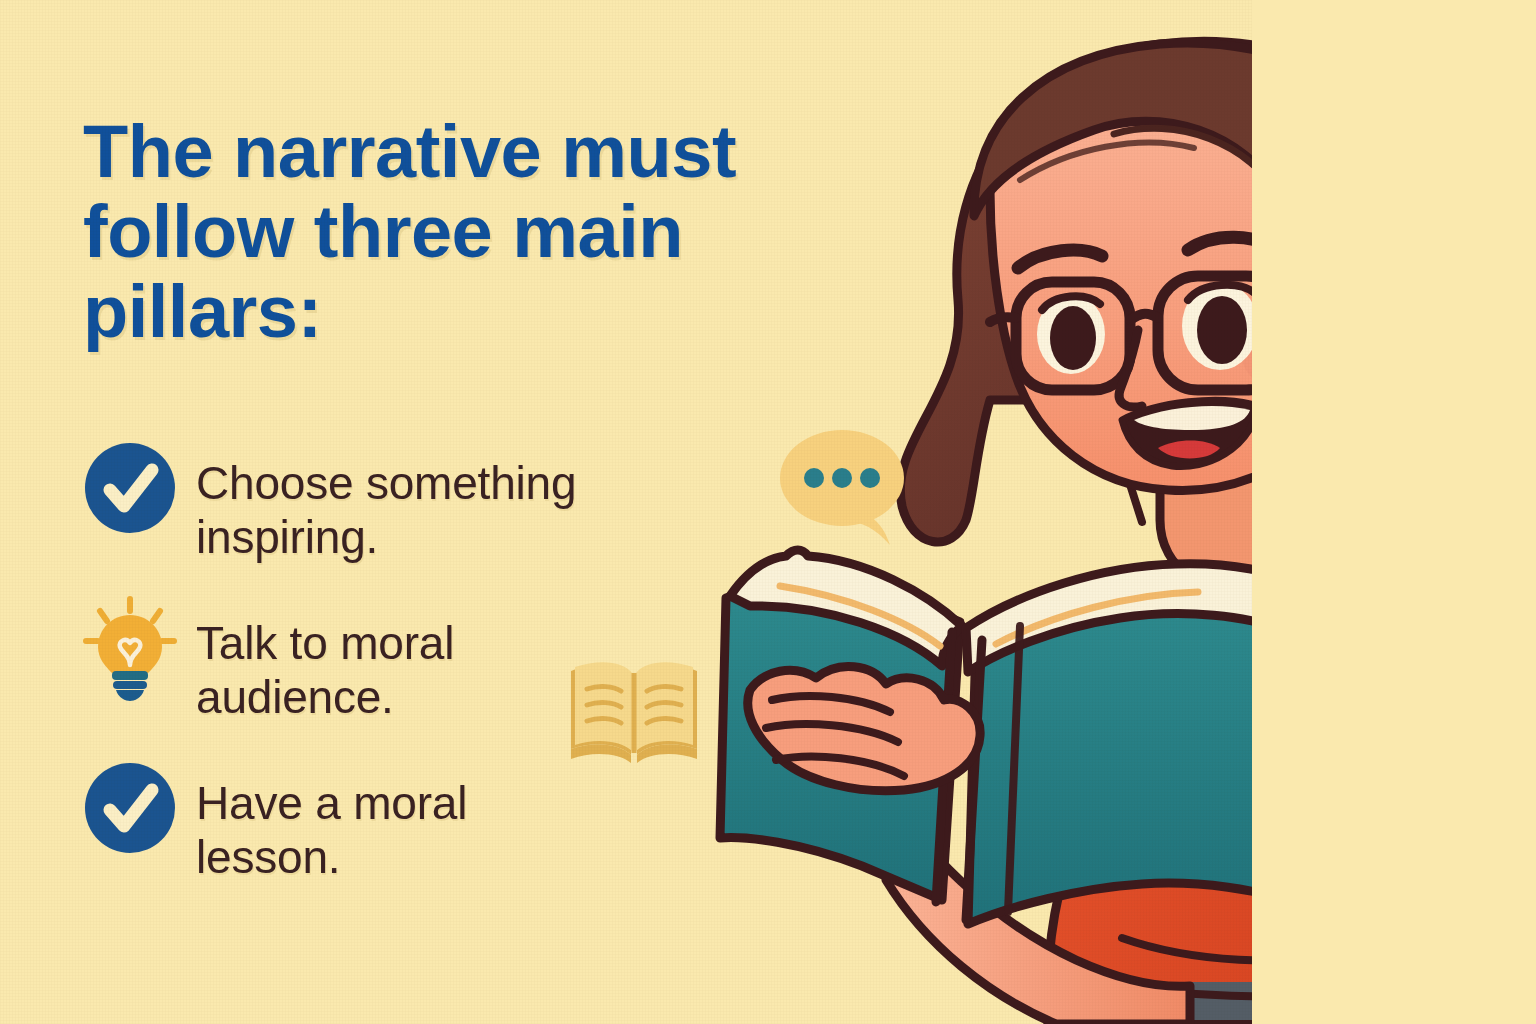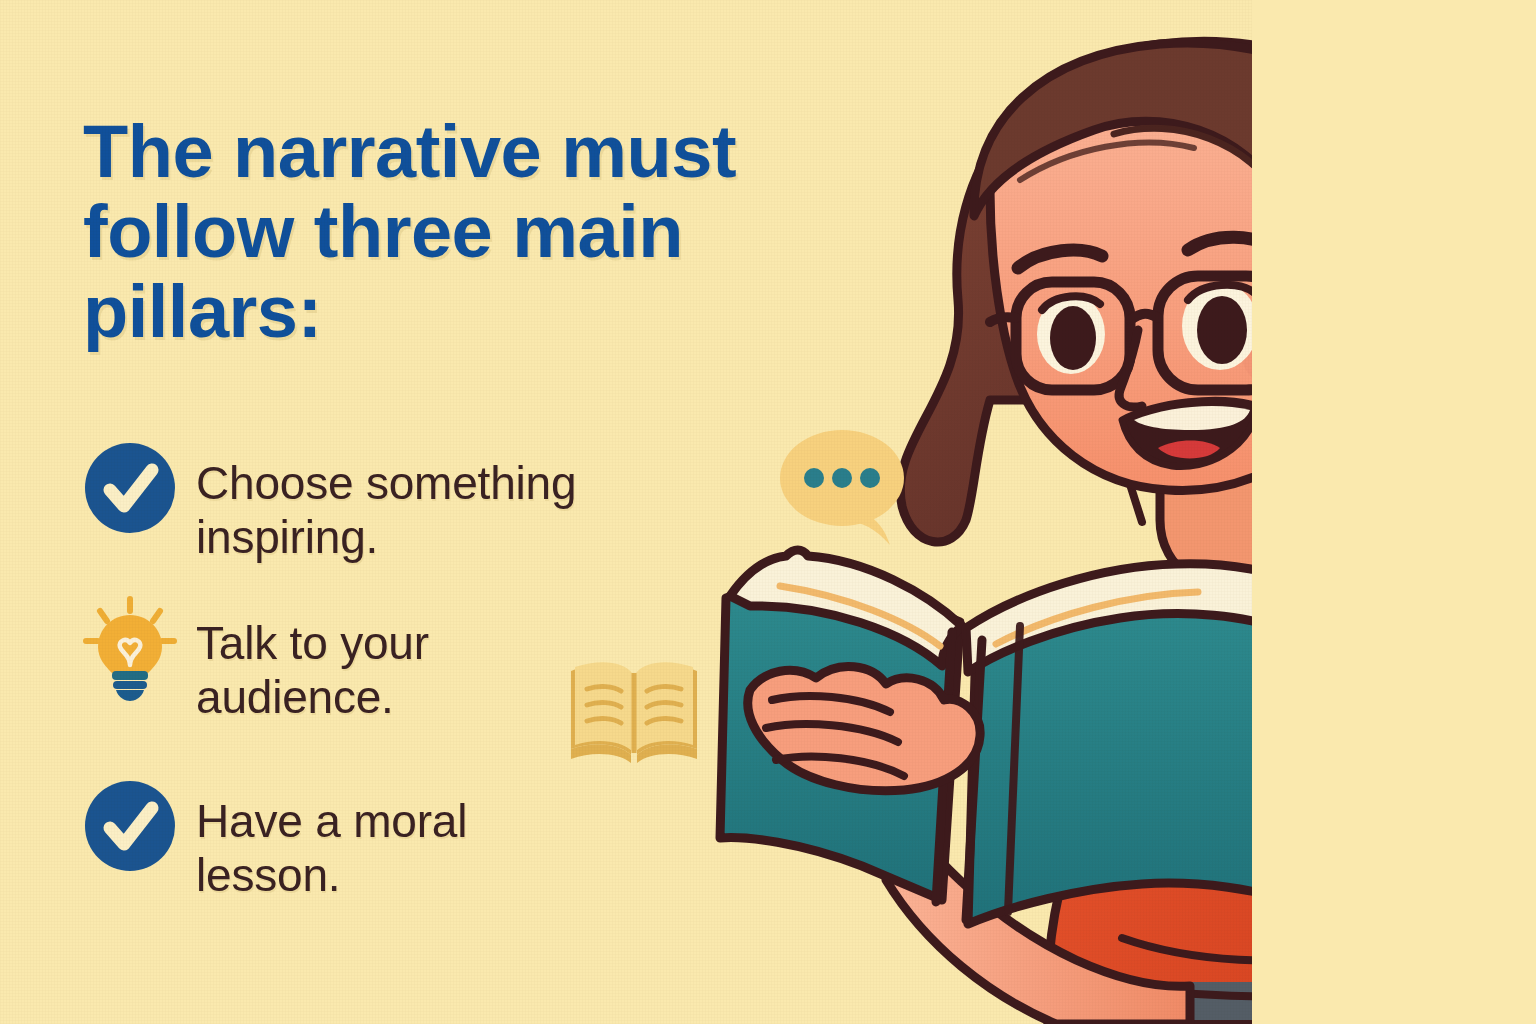--- a/index.html
+++ b/index.html
@@ -52,21 +52,21 @@
     font-size:46px;line-height:1.17;
     font-weight:500;
     letter-spacing:-.2px;
     padding-top:6px;
     text-shadow:1px 2px 0 rgba(180,150,70,.16);
     white-space:pre-line;
     margin-top:15px;
   }
   #b0{top:0;}
   #b1{top:160px;}
-  #b2{top:338px;}
+  #b2{top:320px;}
 
   
   #bookDecor{position:absolute;left:565px;top:655px;width:138px;height:112px;}
   #bubble{position:absolute;left:778px;top:425px;width:132px;height:122px;}
 
   
   #illo{position:absolute;left:690px;top:0px;width:846px;height:1024px;}
   svg{display:block;}
 </style>
 </head>
@@ -305,21 +305,21 @@
           </g>
           <path d="M50 20 C68 20 82 34 82 52 C82 64 74 72 68 78 L32 78
                    C26 72 18 64 18 52 C18 34 32 20 50 20 Z" fill="#F2AF36"></path>
           <path d="M50 70 C50 60 42 58 40 52 C38 46 46 42 50 48
                    C54 42 62 46 60 52 C58 58 50 60 50 70 Z" fill="none" stroke="#FBF1DA" stroke-width="4.5" stroke-linejoin="round"></path>
           <rect x="32" y="76" width="36" height="9" rx="4" fill="#226D85"></rect>
           <rect x="33" y="86" width="34" height="8" rx="4" fill="#1C5C8E"></rect>
           <path d="M36 95 L64 95 C62 103 54 106 50 106 C46 106 38 103 36 95 Z" fill="#1C5C8E"></path>
         </svg>
       </span>
-      <span class="btext">Talk to your
+      <span class="btext">Talk to moral
 audience.</span>
     </div>
 
     <div class="bullet" id="b2">
       <span class="ic">
         <svg width="100" height="100" viewBox="0 0 100 100">
           <circle cx="50" cy="50" r="45" fill="#1B5490"></circle>
           <path d="M30 52 L44 68 L72 32" fill="none" stroke="#FBEFC6" stroke-width="13" stroke-linecap="round" stroke-linejoin="round"></path>
         </svg>
       </span>

